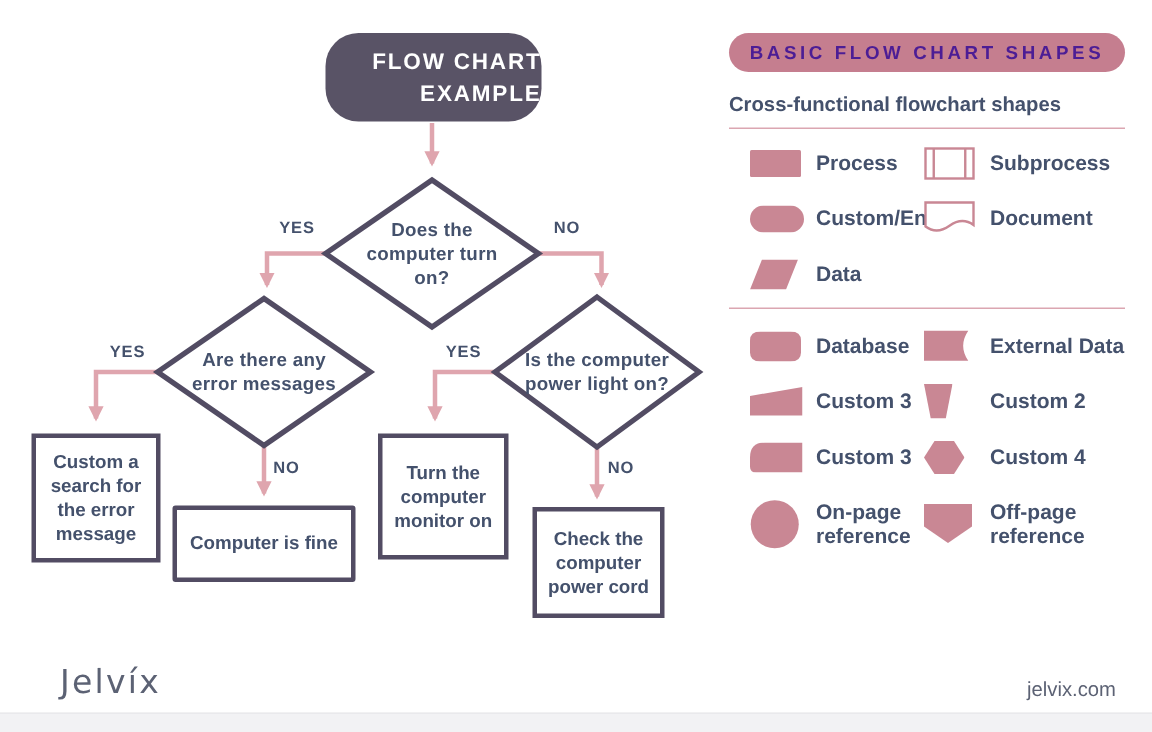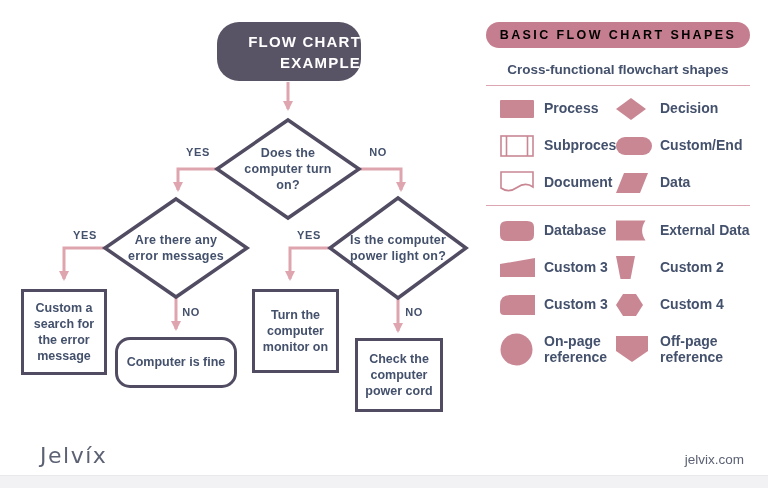--- a/index.html
+++ b/index.html
@@ -26,36 +26,36 @@
     background:var(--c-title_bg,#595366); border-radius:22px;
     display:flex; align-items:center; justify-content:center; text-align:right;
     color:#ffffff; font-size:15px; font-weight:700; letter-spacing:1.2px; line-height:1.4;
   }
   .proc-box {
     position:absolute; box-sizing:border-box; border:3px solid var(--c-dark,#524c63);
     background:#ffffff; display:flex; align-items:center; justify-content:center;
     text-align:center; font-size:12.5px; font-weight:600; line-height:1.3;
     color:var(--c-text,#44516c); padding:4px;
   }
-  .rounded-box { border-radius:15px; }
+  .rounded-box { border-radius:2px; }
   .branch-label {
     position:absolute; transform:translateX(-50%);
     font-size:11px; font-weight:700; letter-spacing:.6px; color:var(--c-text,#44516c);
   }
 
   
   .legend { position:absolute; left:486px; top:0; width:264px; height:420px; }
   .banner {
     position:absolute; left:0; top:22px; width:264px; height:26px;
     background:var(--c-pink_banner,#c57e8f); border-radius:13px;
     display:flex; align-items:center; justify-content:center;
-    color:#000000; font-size:12.5px; font-weight:700; letter-spacing:2.4px;
+    color:#4c1d95; font-size:12.5px; font-weight:700; letter-spacing:2.4px;
   }
   .subtitle {
-    position:absolute; left:0; top:62px; width:264px; text-align:center;
+    position:absolute; left:0; top:62px; width:264px; text-align:left;
     font-size:13.5px; font-weight:700; color:var(--c-text,#44516c);
   }
   .lg-divider { position:absolute; left:0; width:264px; height:0; border-top:1.6px solid var(--c-pink_divider,#dba6b1); }
   .lg-divider.d1 { top:85px; }
   .lg-divider.d2 { top:205px; }
 
   .lg-grid { position:absolute; left:14px; width:250px; display:grid; grid-template-columns:116px 1fr; }
   .lg-grid.g1 { top:90px; grid-auto-rows:37px; }
   .lg-grid.g2 { top:212px; grid-template-rows:37px 37px 37px 52px; }
   .lg-item { display:flex; align-items:center; }
@@ -132,28 +132,20 @@
       <div class="lg-item">
         <span class="lg-ic">
           <svg width="34" height="18">
               <rect class="lg-fill" x="0" y="0" width="34" height="18" rx="1"></rect>
             </svg>
         </span>
         <span class="lg-label">Process</span>
       </div>
       <div class="lg-item">
         <span class="lg-ic">
-          <svg width="30" height="22">
-              <polygon class="lg-fill" points="15,0 30,11 15,22 0,11"></polygon>
-            </svg>
-        </span>
-        <span class="lg-label">Decision</span>
-      </div>
-      <div class="lg-item">
-        <span class="lg-ic">
           <svg width="34" height="22">
             <rect class="lg-stroke" x="1" y="1" width="32" height="20"></rect>
             <line class="lg-strokeline" x1="6.5" y1="1" x2="6.5" y2="21"></line>
             <line class="lg-strokeline" x1="27.5" y1="1" x2="27.5" y2="21"></line>
           </svg>
         </span>
         <span class="lg-label">Subprocess</span>
       </div>
       <div class="lg-item">
         <span class="lg-ic">

